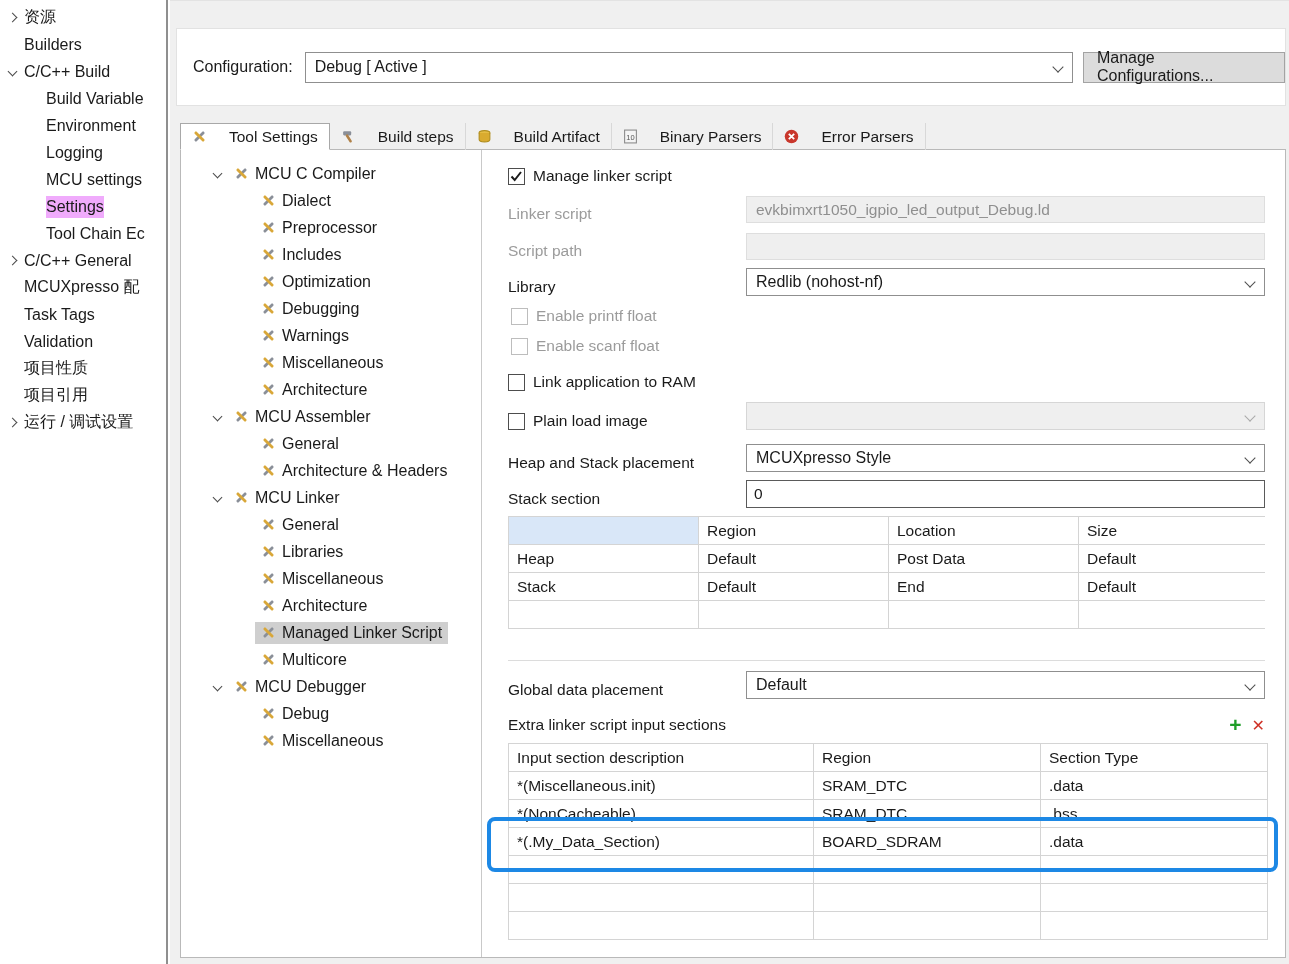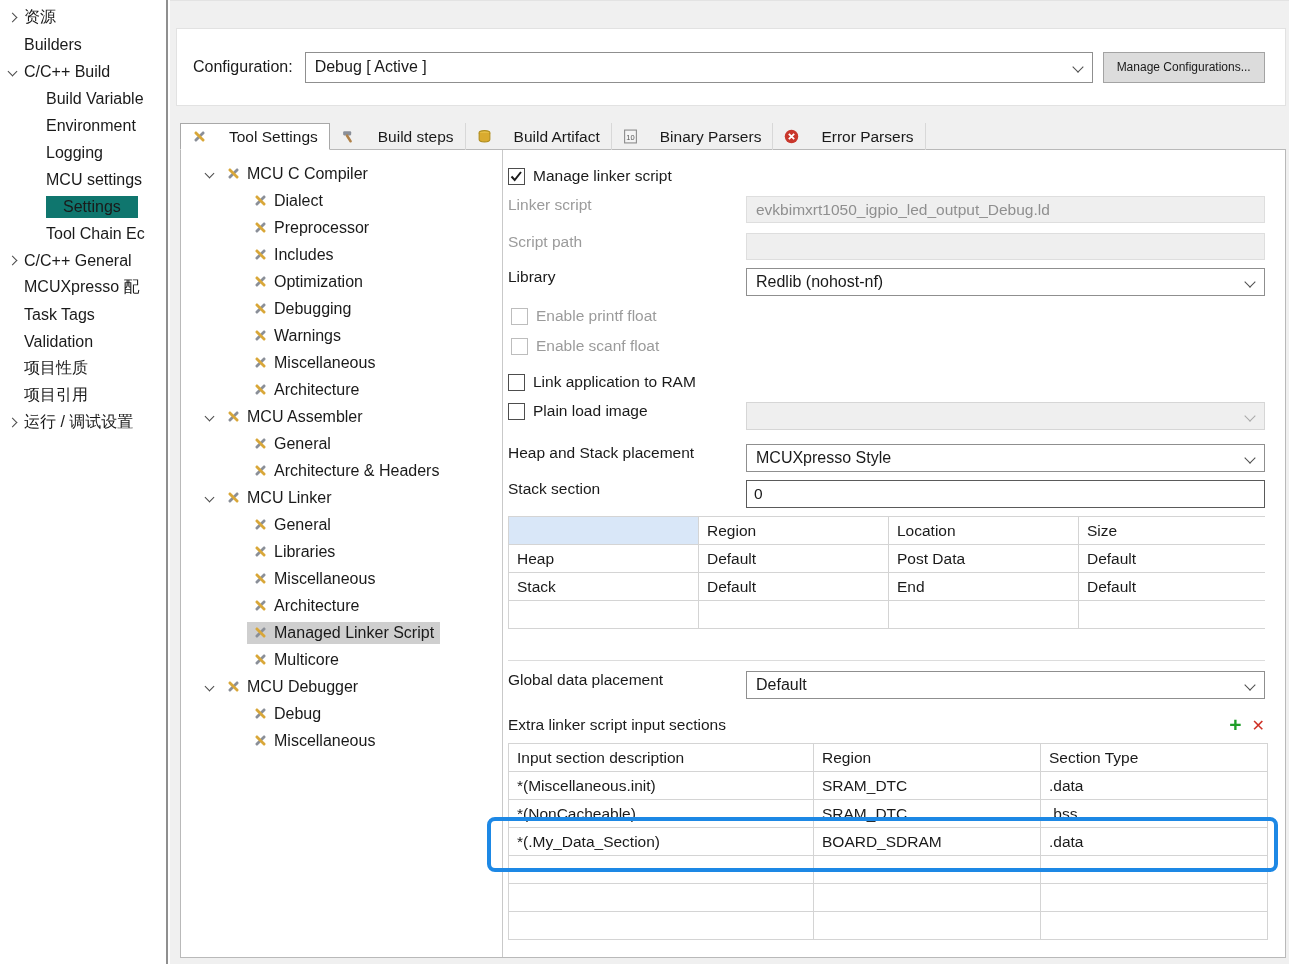--- a/index.html
+++ b/index.html
@@ -10,60 +10,60 @@
   
   .sidebar { position:absolute; left:0; top:0; width:168px; height:100%; background:#fff;
              border-right:2px solid #8f8f8f; padding-top:4px; overflow:hidden; }
   .side-item { display:flex; align-items:center; height:27px; padding-left:6px; gap:6px;
                font-size:16px; white-space:nowrap; cursor:default; }
   .side-item.lvl1 { padding-left:28px; }
   .chev-box { width:12px; flex:0 0 12px; display:flex; justify-content:center; align-items:center; }
   .chev { width:7px; height:7px; border-right:1.7px solid #4a4a4a; border-bottom:1.7px solid #4a4a4a; }
   .chev.right { transform:rotate(-45deg); }
   .chev.down  { transform:rotate(45deg); }
-  .side-label.selected { background:#0f766e; padding:2px 17px; }
+  .side-label.selected { background:#f0abfc; padding:2px 0; }
 
   
   .main { position:absolute; left:170px; top:0; right:0; bottom:0; background:#f0f0f0; border-top:1px solid #e3e3e3; }
 
   .config-panel { position:absolute; left:6px; right:3px; top:27px; height:78px; background:#fff;
                   border:1px solid #e2e2e2; display:flex; align-items:center; padding-left:16px; }
   .config-label { font-size:16px; }
   .combo { position:relative; height:31px; border:1px solid #8f8f8f; background:#fff;
            display:flex; align-items:center; padding:0 28px 0 9px; font-size:16px; }
   .combo .dchev { position:absolute; right:10px; top:10px; }
   .dchev { width:8px; height:8px; border-right:1.6px solid #4e4e4e; border-bottom:1.6px solid #4e4e4e; transform:rotate(45deg); }
   .combo.disabled { background:#efefef; border-color:#d6d6d6; color:#9a9a9a; }
   .combo.disabled .dchev { border-color:#a9a9a9; }
   .config-combo { width:788px; margin-left:12px; }
   .btn { height:31px; margin-left:10px; padding:0 13px; background:#dcdcdc; border:1px solid #a3a3a3;
-         font-size:12px; display:flex; align-items:center; cursor:default; }
+         font-size:16px; display:flex; align-items:center; cursor:default; }
 
   
   .tabs { position:absolute; left:10px; top:122px; height:27px; display:flex; z-index:3; }
   .tab { display:flex; align-items:center; gap:22px; padding:0 11px; font-size:15.5px; height:27px;
          border-right:1px solid #d8d8d8; cursor:default; }
   .tab.active { background:#fff; border:1px solid #a8a8a8; border-bottom:1px solid #fff; margin-bottom:-1px; }
   .tab svg { width:15px; height:15px; flex:0 0 15px; }
 
   .tab-panel { position:absolute; left:10px; right:3px; top:148px; bottom:6px; background:#fff;
                border:1px solid #b9b9b9; z-index:2; }
 
   
-  .tool-tree { position:absolute; left:0; top:0; width:322px; height:100%; border-right:1px solid #c9c9c9;
+  .tool-tree { position:absolute; left:8px; top:0; width:293px; height:100%; border-right:1px solid #c9c9c9;
                padding-top:10px; overflow:hidden; background:#fff; }
   .tree-row { display:flex; align-items:center; height:27px; gap:5px; padding-left:22px; font-size:16px; white-space:nowrap; }
   .tree-row.child { padding-left:66px; }
   .row-inner { display:flex; align-items:center; gap:6px; padding:2px 6px; }
   .row-inner.sel { background:#cfcfcf; }
   .ticon { width:15px; height:15px; flex:0 0 15px; }
 
   
   .settings { position:absolute; left:323px; top:0; right:0; bottom:0; padding:14px 20px 0 4px; overflow:hidden; }
-  .srow { display:flex; align-items:flex-start; }
+  .srow { display:flex; align-items:flex-end; }
   .slabel { flex:0 0 238px; font-size:15.5px; }
   .sfield { flex:1; }
   .disabled-text { color:#9b9b9b; }
   .dfield { height:27px; background:#efefef; border:1px solid #dedede; color:#8f8f8f;
             display:flex; align-items:center; padding:0 9px; font-size:15.5px; }
   .input { height:28px; background:#fff; border:1px solid #5a5a5a; display:flex; align-items:center;
            padding:0 7px; font-size:15.5px; }
   .cbrow { display:flex; align-items:center; gap:8px; }
   .cb { width:17px; height:17px; border:1px solid #4d4d4d; background:#fff; flex:0 0 17px;
         display:flex; align-items:center; justify-content:center; }

